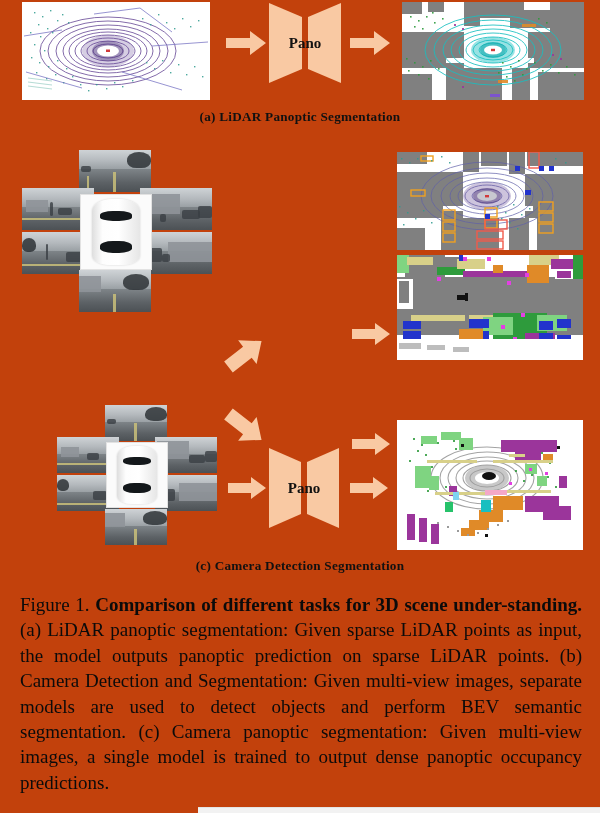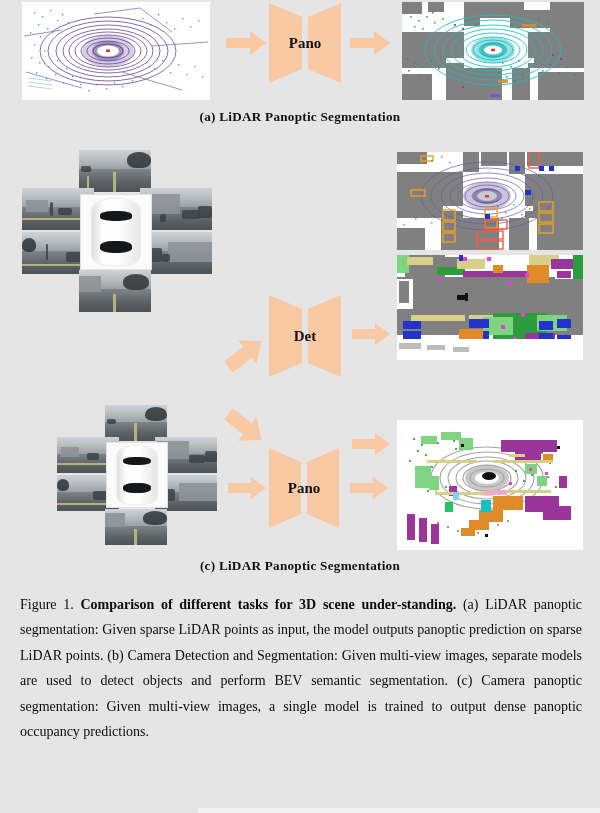--- a/index.html
+++ b/index.html
@@ -14,21 +14,21 @@
     position: relative;
     overflow: hidden;
     font-family: "Liberation Serif", "DejaVu Serif", serif;
     color: #000;
   }
 
   .page {
     position: relative;
     width: 600px;
     height: 813px;
-    background: #e5e5e5;
+    background: #c2410c;
   }
 
   
   .fig-row {
     position: absolute;
     left: 0;
     width: 600px;
   }
 
   .subcaption {
@@ -145,21 +145,21 @@
     background: #f2f2f2;
     border-top: 1px solid #e4e4e4;
   }
 
   .caption {
     position: absolute;
     left: 20px;
     top: 592px;
     width: 562px;
     font-family: "Liberation Serif", "DejaVu Serif", serif;
-    font-size: 14px;
+    font-size: 19px;
     line-height: 25.4px;
     text-align: justify;
     color: #0b0b0b;
   }
   .caption b { font-weight: bold; }
 </style>
 </head>
 <body>
 
 <div class="page">
@@ -427,27 +427,20 @@
       </svg>
     </div>
     <div class="arrow" style="left:222px;top:265px;width:46px;height:44px;">
       <svg width="46" height="44" viewBox="0 0 46 44">
         <g transform="rotate(38 23 22)">
           <polygon points="2,15 26,15 26,7 44,22 26,37 26,29 2,29" fill="#F9C9A3"></polygon>
         </g>
       </svg>
     </div>
 
-    <div class="bowtie" style="left:269px;top:155px;width:72px;height:82px;">
-      <svg width="72" height="82" viewBox="0 0 72 82">
-        <polygon points="0,0 33,14 33,68 0,82" fill="#F9C9A3"></polygon>
-        <polygon points="72,0 39,14 39,68 72,82" fill="#F9C9A3"></polygon>
-      </svg>
-      <span class="bt-label">Det</span>
-    </div>
 
 
     <div class="arrow" style="left:352px;top:183px;width:38px;height:22px;">
       <svg width="38" height="22" viewBox="0 0 38 22">
           <polygon points="0,6 23,6 23,0 38,11 23,22 23,16 0,16" fill="#F9C9A3"></polygon>
         </svg>
     </div>
     <div class="arrow" style="left:352px;top:293px;width:38px;height:22px;">
       <svg width="38" height="22" viewBox="0 0 38 22">
           <polygon points="0,6 23,6 23,0 38,11 23,22 23,16 0,16" fill="#F9C9A3"></polygon>
@@ -784,21 +777,21 @@
           <rect x="64" y="24" width="3" height="3"></rect>
         </g>
         <g fill="#E33FE3">
           <rect x="132" y="48" width="3" height="3"></rect>
             <rect x="148" y="52" width="3" height="3"></rect>
           <rect x="112" y="62" width="3" height="3"></rect>
         </g>
       </svg>
     </div>
 
-    <div class="subcaption" style="top:158px;">(c) LiDAR Panoptic Segmentation</div>
+    <div class="subcaption" style="top:158px;">(c) Camera Detection Segmentation</div>
   </div>
 
   <div class="caption">
     <span>Figure 1.</span>
     <b>Comparison of different tasks for 3D scene under-standing.</b><span> (a) LiDAR panoptic segmentation: Given sparse LiDAR points as input, the model outputs panoptic prediction on sparse LiDAR points. (b) Camera Detection and Segmentation: Given multi-view images, separate models are used to detect objects and perform BEV semantic segmentation. (c) Camera panoptic segmentation: Given multi-view images, a single model is trained to output dense panoptic occupancy predictions.</span>
   </div>
 
   <div class="bottom-bar"></div>
 
 </div>

